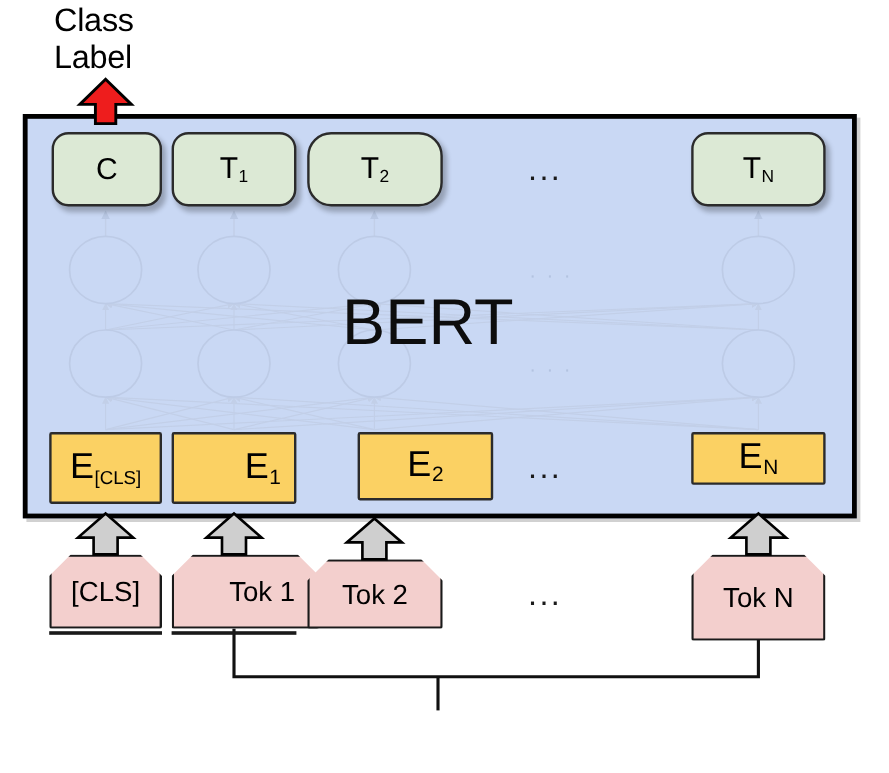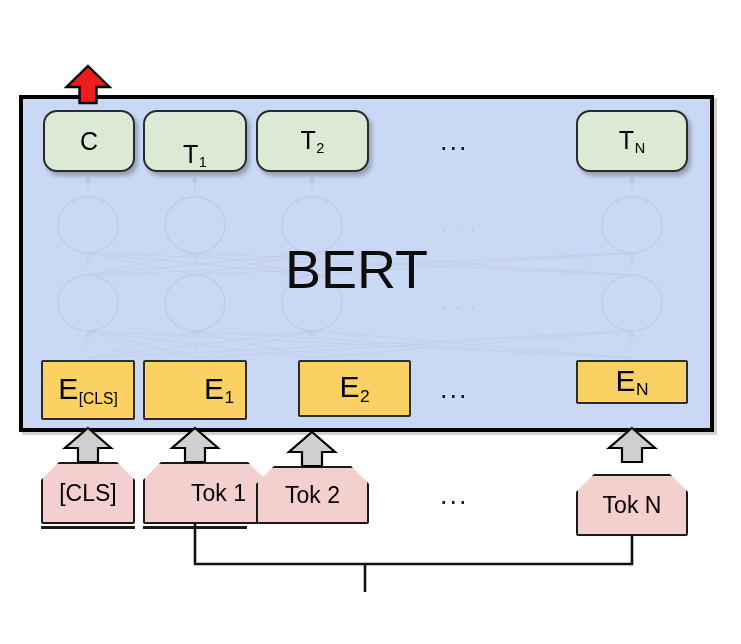--- a/index.html
+++ b/index.html
@@ -164,20 +164,22 @@
     width: 741px; height: 644px;
     pointer-events: none;
     z-index: 7;
   }
 </style>
 </head>
 <body>
 
 <div id="stage">
 
+  <div id="class-label">Class
+Label</div>
 
   <div id="bert-box"></div>
 
   <svg id="net-svg">
     <defs>
       <marker id="faintArrow" markerWidth="7" markerHeight="7" refX="5.5" refY="3" orient="auto">
         <path d="M0,0 L6,3 L0,6 z" fill="#b9c8e4"></path>
       </marker>
       <marker id="faintArrow2" markerWidth="7" markerHeight="7" refX="5.5" refY="3" orient="auto">
         <path d="M0,0 L6,3 L0,6 z" fill="#c2cfe8"></path>
@@ -242,24 +244,24 @@
         <polygon points="195,428 218,448 205,448 205,462 185,462 185,448 172,448" fill="#cfcfcf" stroke="#000000" stroke-width="2.2"></polygon>
         <polygon points="312,432 335,452 322,452 322,466 302,466 302,452 289,452" fill="#cfcfcf" stroke="#000000" stroke-width="2.2"></polygon>
         <polygon points="632,428 655,448 642,448 642,462 622,462 622,448 609,448" fill="#cfcfcf" stroke="#000000" stroke-width="2.2"></polygon>
       </g>
   </svg>
 
   <div id="layer-output">
       <div class="nodebox green-box" style="left: 43px; top: 110px; width: 92px; height: 62px;">
         <span class="lbl">C</span>
       </div>
-      <div class="nodebox green-box" style="left: 143px; top: 110px; width: 104px; height: 62px; align-items: flex-end;">
+      <div class="nodebox green-box" style="left: 143px; top: 110px; width: 104px; height: 62px;">
         <span class="lbl">T<sub>1</sub></span>
       </div>
-      <div class="nodebox green-box" style="left: 256px; top: 110px; width: 113px; height: 62px;">
+      <div class="nodebox green-box" style="left: 256px; top: 110px; width: 113px; height: 62px; border-radius: 20px;">
         <span class="lbl">T<sub>2</sub></span>
       </div>
       <div class="nodebox green-box" style="left: 576px; top: 110px; width: 112px; height: 62px;">
         <span class="lbl">T<sub>N</sub></span>
       </div>
       <div class="dots" style="left: 440px; top: 126px;">...</div>
     </div>
   <div id="layer-embed">
       <div class="nodebox yellow-box" style="left: 41px; top: 360px; width: 94px; height: 60px;">
         <span class="lbl">E<sub class="wide">[CLS]</sub></span>
@@ -287,21 +289,21 @@
           <span>Tok 1</span>
         </div>
         <div class="pink-shadowline"></div>
       </div>
       <div class="pink-wrap" style="left: 256px; top: 466px; width: 113px; height: 58px;">
         <div class="nodebox pink-box" style="left: 0px; top: 0px; width: 113px; height: 58px; text-align: right;">
           <span>Tok 2</span>
         </div>
       </div>
       <div class="pink-wrap" style="left: 576px; top: 462px; width: 112px; height: 62px;">
-        <div class="nodebox pink-box" style="left: 0px; top: 12px; width: 112px; height: 62px;">
+        <div class="nodebox pink-box" style="left: 0px; top: 0px; width: 112px; height: 72px;">
           <span>Tok N</span>
         </div>
       </div>
       <div class="dots" style="left: 440px; top: 480px;">...</div>
     </div>
 
   <svg id="bracket" style="left:0;top:0;width:741px;height:644px;">
     <g id="bracket-group" stroke="#111111" stroke-width="2.6" fill="none">
         <path d="M 195 524 L 195 564 L 632 564 L 632 524"></path>
         <line x1="365" y1="564" x2="365" y2="592"></line>

